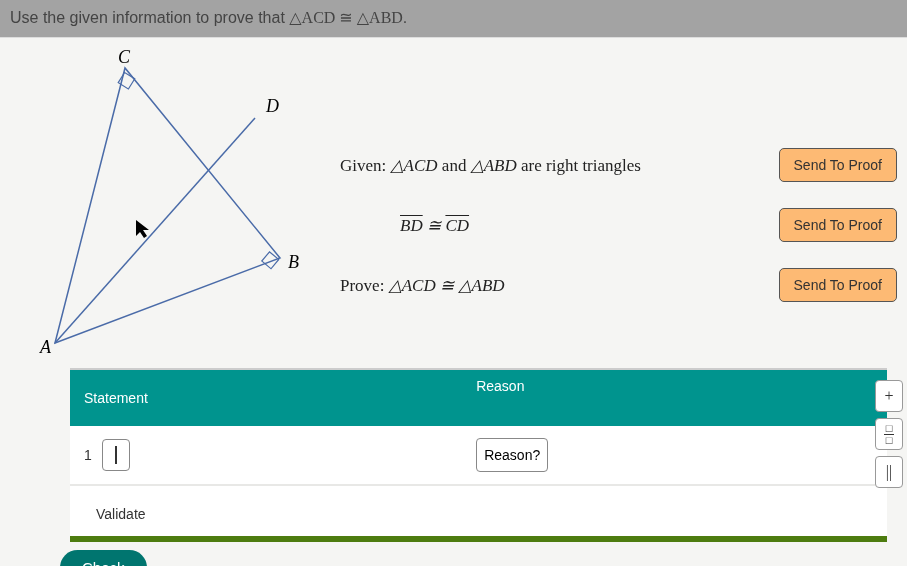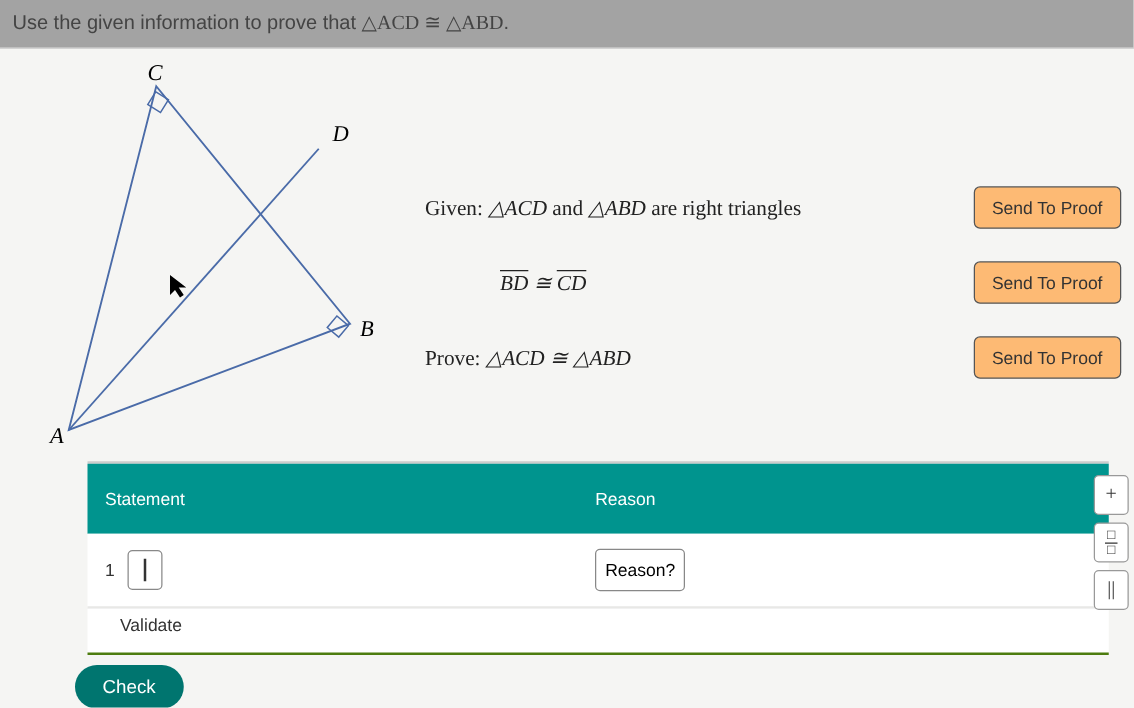--- a/index.html
+++ b/index.html
@@ -64,21 +64,21 @@
       margin: 0 20px 0 70px;
       border-top: 2px solid #ccc;
     }
     .proof-header {
       background: #00948e;
       color: #fff;
       display: flex;
       font-size: 14px;
     }
     .proof-header .col-s { width: 48%; padding: 20px 14px; }
-    .proof-header .col-r { width: 52%; padding: 20px 14px; }
+    .proof-header .col-r { width: 52%; padding: 8px 14px; }
     .proof-row {
       display: flex;
       background: #fff;
       border-bottom: 2px solid #e8e8e6;
       min-height: 60px;
       align-items: center;
     }
     .proof-row .col-s { width: 48%; padding: 8px 14px; display:flex; align-items:center; gap:10px; }
     .proof-row .col-r { width: 52%; padding: 8px 14px; }
     .row-num { font-size: 14px; color: #333; }
@@ -100,22 +100,22 @@
     .reason-btn {
       border: 1px solid #888;
       border-radius: 4px;
       padding: 8px 7px;
       font-size: 14px;
       background: #fff;
       cursor: pointer;
     }
     .validate-row {
       background: #fff;
-      padding: 5px 14px 14px 26px;
-      border-bottom: 2px solid #4d7c0f;
+      padding: 20px 14px 14px 26px;
+      border-bottom: 6px solid #4d7c0f;
       font-size: 14px;
       color: #333;
     }
     .check-btn {
       margin: 8px 0 0 60px;
       background: #00756f;
       color: #fff;
       border: none;
       border-radius: 20px;
       padding: 9px 22px;

